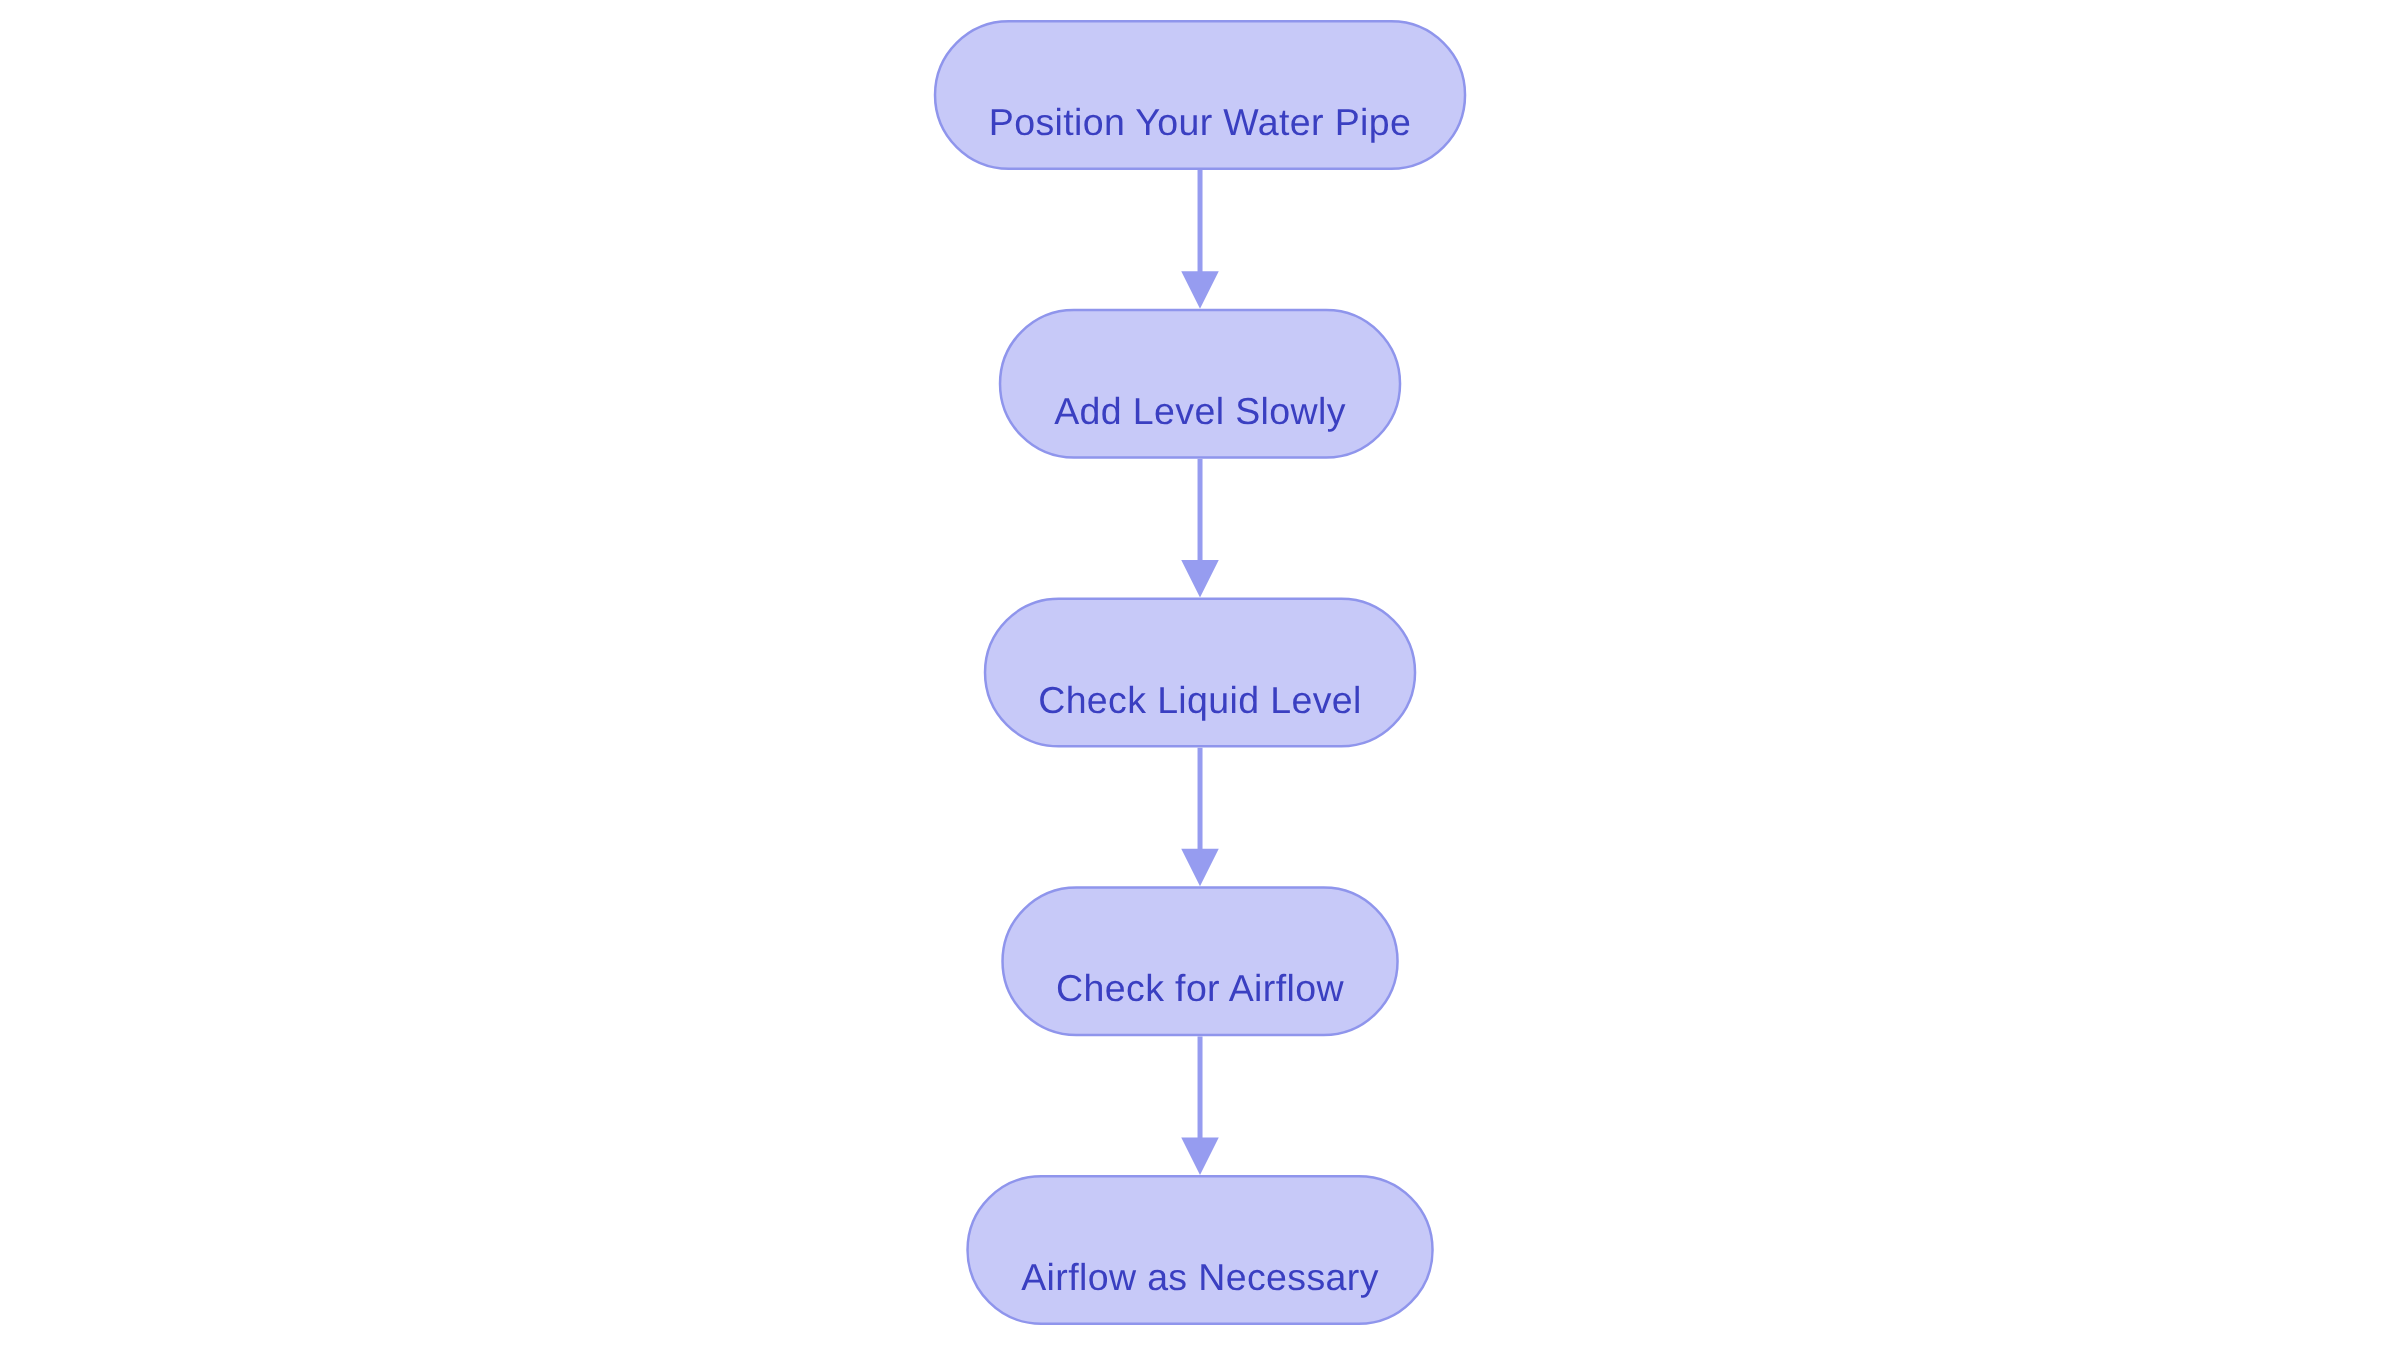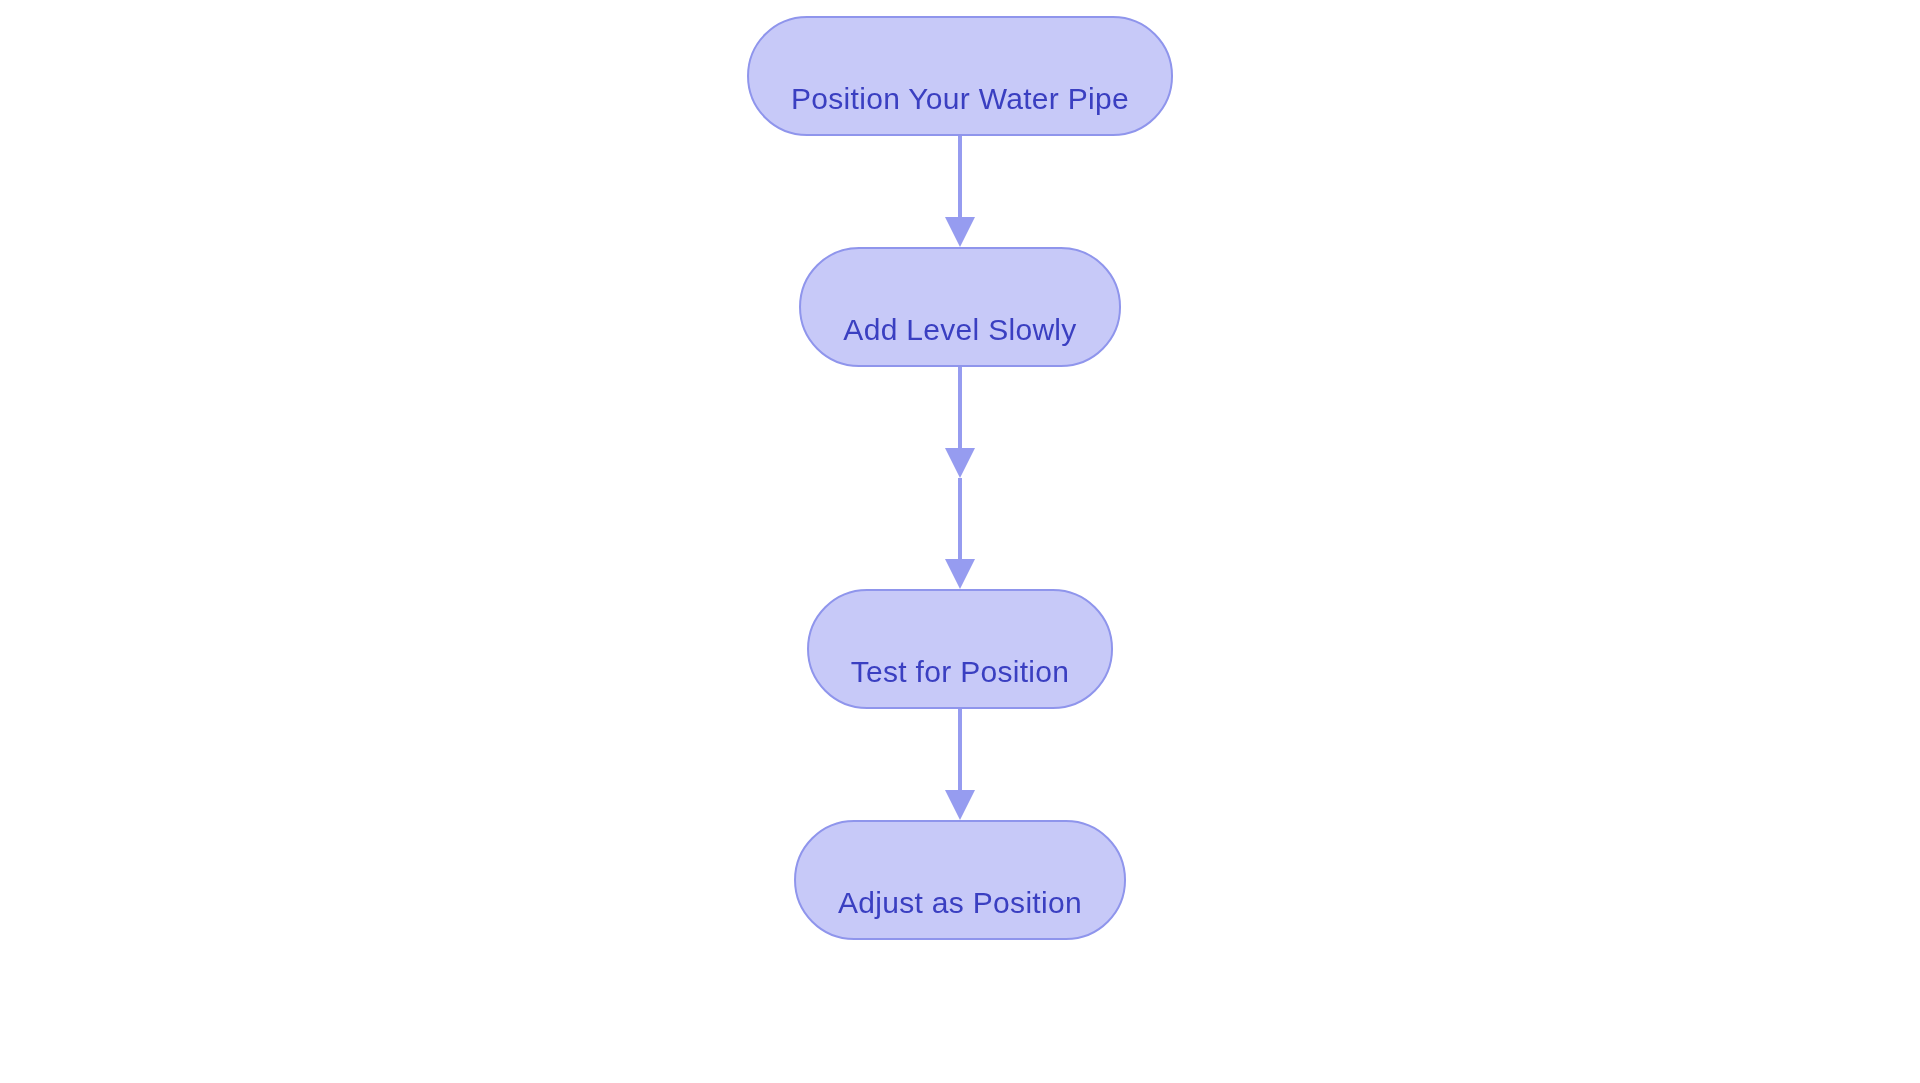--- a/index.html
+++ b/index.html
@@ -72,32 +72,35 @@
 
   <div class="node">
     <span class="node-label">Add Level Slowly</span>
   </div>
 
   <svg class="arrow" viewBox="0 0 40 111" xmlns="http://www.w3.org/2000/svg">
     <line x1="20" y1="0" x2="20" y2="83"></line>
     <polygon points="5,81 35,81 20,111"></polygon>
   </svg>
 
-
-  <svg class="arrow" viewBox="0 0 40 111" xmlns="http://www.w3.org/2000/svg">
-    <line x1="20" y1="0" x2="20" y2="83"></line>
-    <polygon points="5,81 35,81 20,111"></polygon>
-  </svg>
-
   <div class="node">
-    <span class="node-label">Test for Position</span>
+    <span class="node-label">Check Liquid Level</span>
   </div>
 
   <svg class="arrow" viewBox="0 0 40 111" xmlns="http://www.w3.org/2000/svg">
     <line x1="20" y1="0" x2="20" y2="83"></line>
     <polygon points="5,81 35,81 20,111"></polygon>
   </svg>
 
   <div class="node">
-    <span class="node-label">Adjust as Position</span>
+    <span class="node-label">Check for Airflow</span>
+  </div>
+
+  <svg class="arrow" viewBox="0 0 40 111" xmlns="http://www.w3.org/2000/svg">
+    <line x1="20" y1="0" x2="20" y2="83"></line>
+    <polygon points="5,81 35,81 20,111"></polygon>
+  </svg>
+
+  <div class="node">
+    <span class="node-label">Airflow as Necessary</span>
   </div>
 
 </div>
 
 </body></html>

